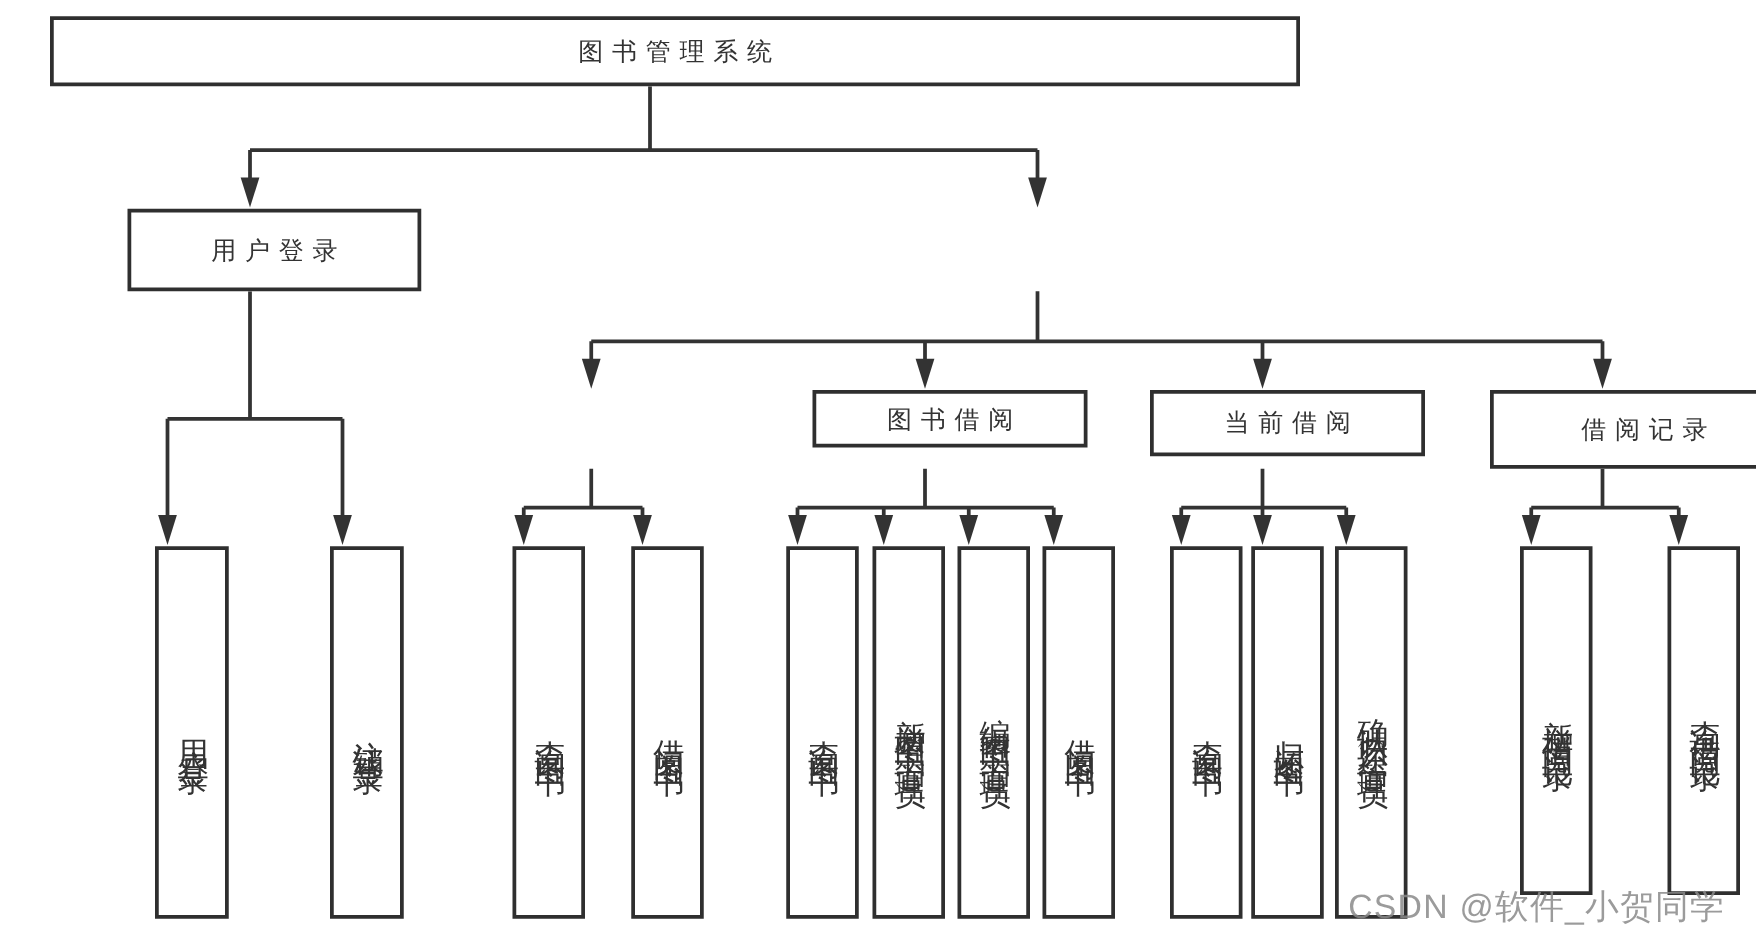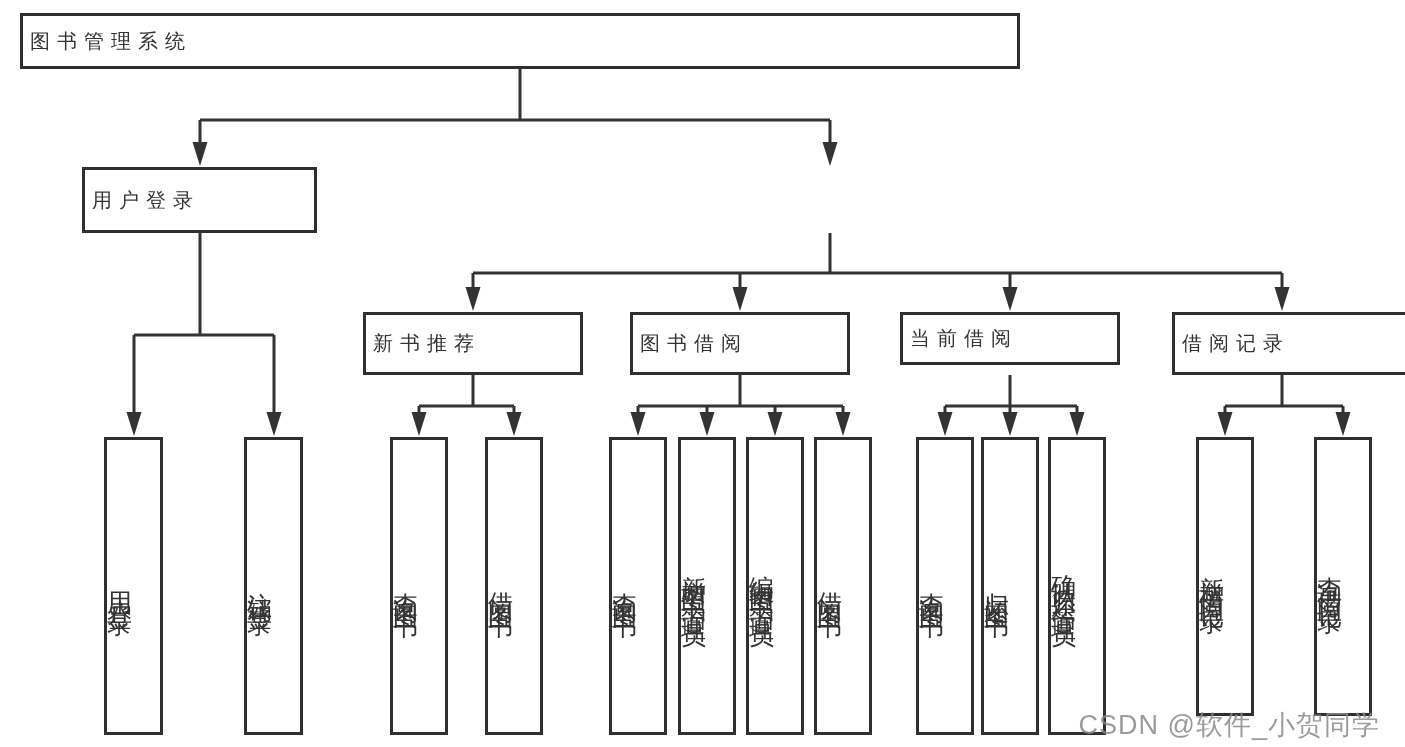--- a/index.html
+++ b/index.html
@@ -32,21 +32,23 @@
     fill:var(--line);
     stroke:none;
   }
   .node{
     position:absolute;
     box-sizing:border-box;
     border:3px solid var(--box-border);
     background:var(--background);
     display:flex;
     align-items:center;
+    justify-content:center;
     color:var(--text);
+    margin-left:20px;
   }
   .h-node{
     font-size:20px;
     letter-spacing:7px;
     text-indent:7px;
     white-space:nowrap;
   }
   .v-node span{
     writing-mode:vertical-rl;
     text-orientation:mixed;
@@ -111,24 +113,21 @@
   </svg>
 
   <div class="node h-node" style="left:20px;top:13px;width:1000px;height:56px">
     <span>图书管理系统</span>
   </div>
 
   <div class="node h-node" style="left:82px;top:167px;width:235px;height:66px">
     <span>用户登录</span>
   </div>
 
-  <div class="node h-node" style="left:363px;top:312px;width:220px;height:63px">
-    <span>新书推荐</span>
-  </div>
-  <div class="node h-node" style="left:630px;top:312px;width:220px;height:63px">
+  <div class="node h-node" style="left:630px;top:312px;width:220px;height:46px">
     <span>图书借阅</span>
   </div>
   <div class="node h-node" style="left:900px;top:312px;width:220px;height:53px">
     <span>当前借阅</span>
   </div>
   <div class="node h-node" style="left:1172px;top:312px;width:247px;height:63px">
     <span>借阅记录</span>
   </div>
 
   <div class="node v-node" style="left:104px;top:437px;width:59px;height:298px">

